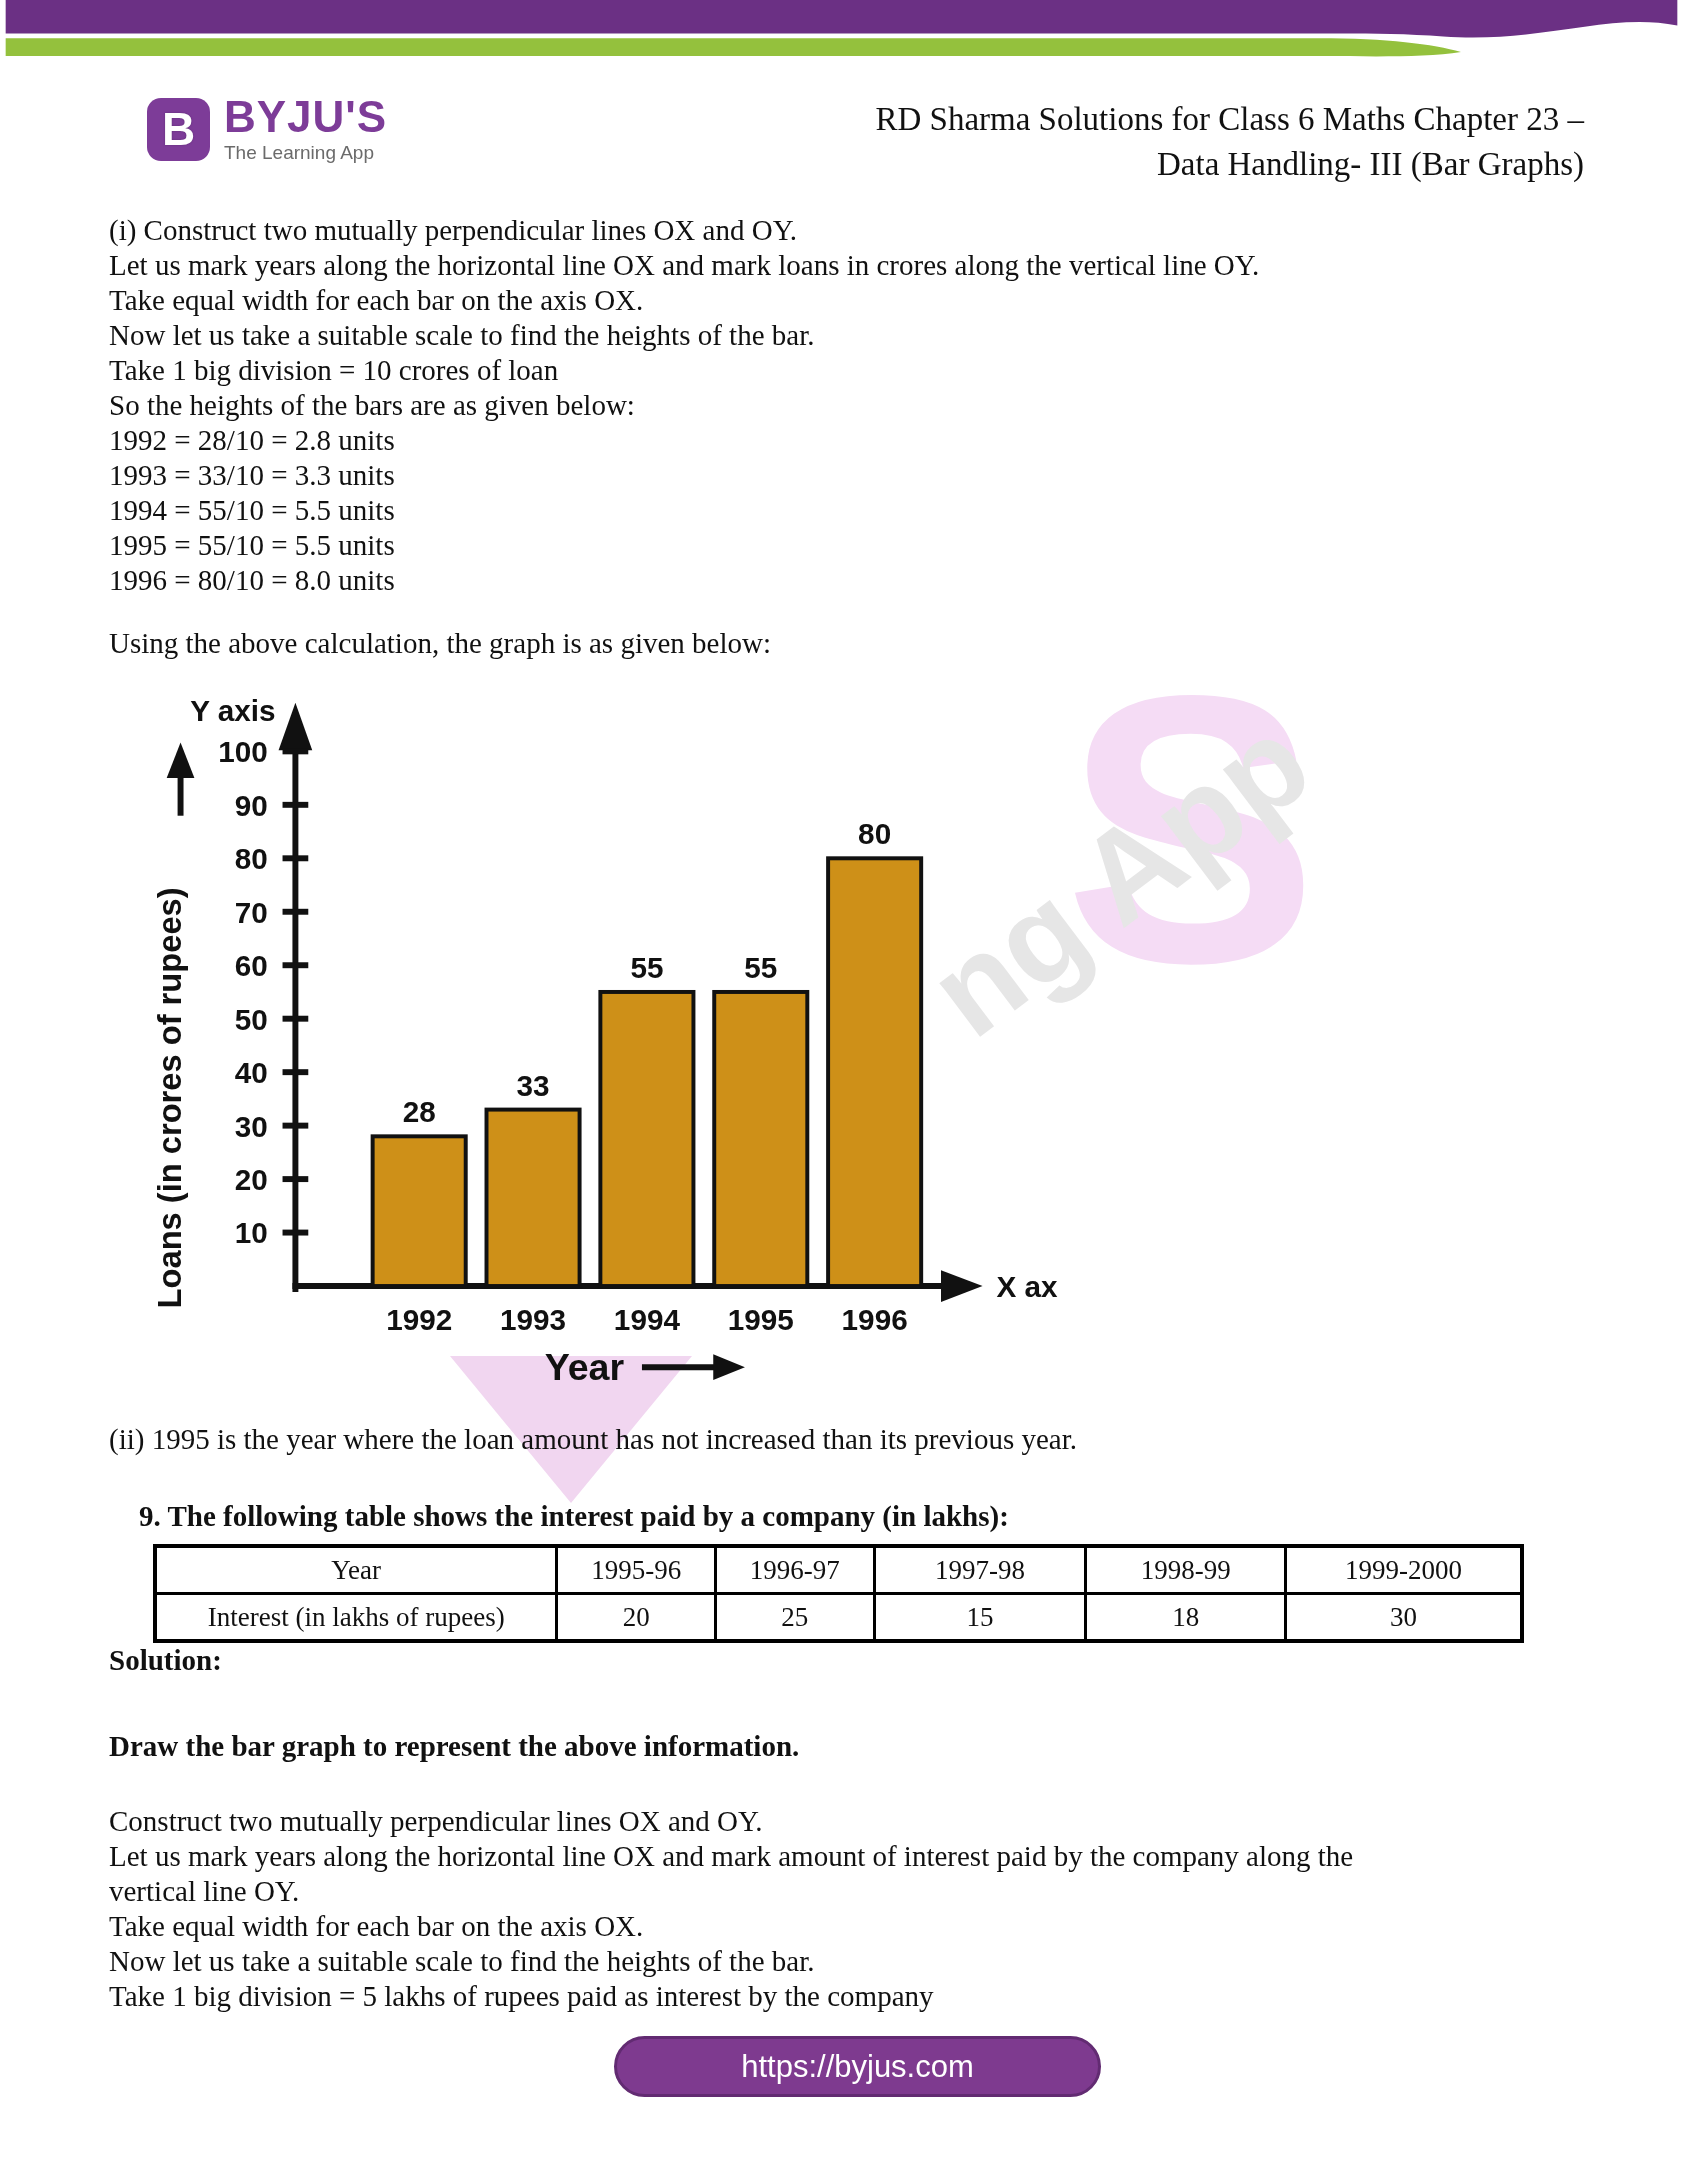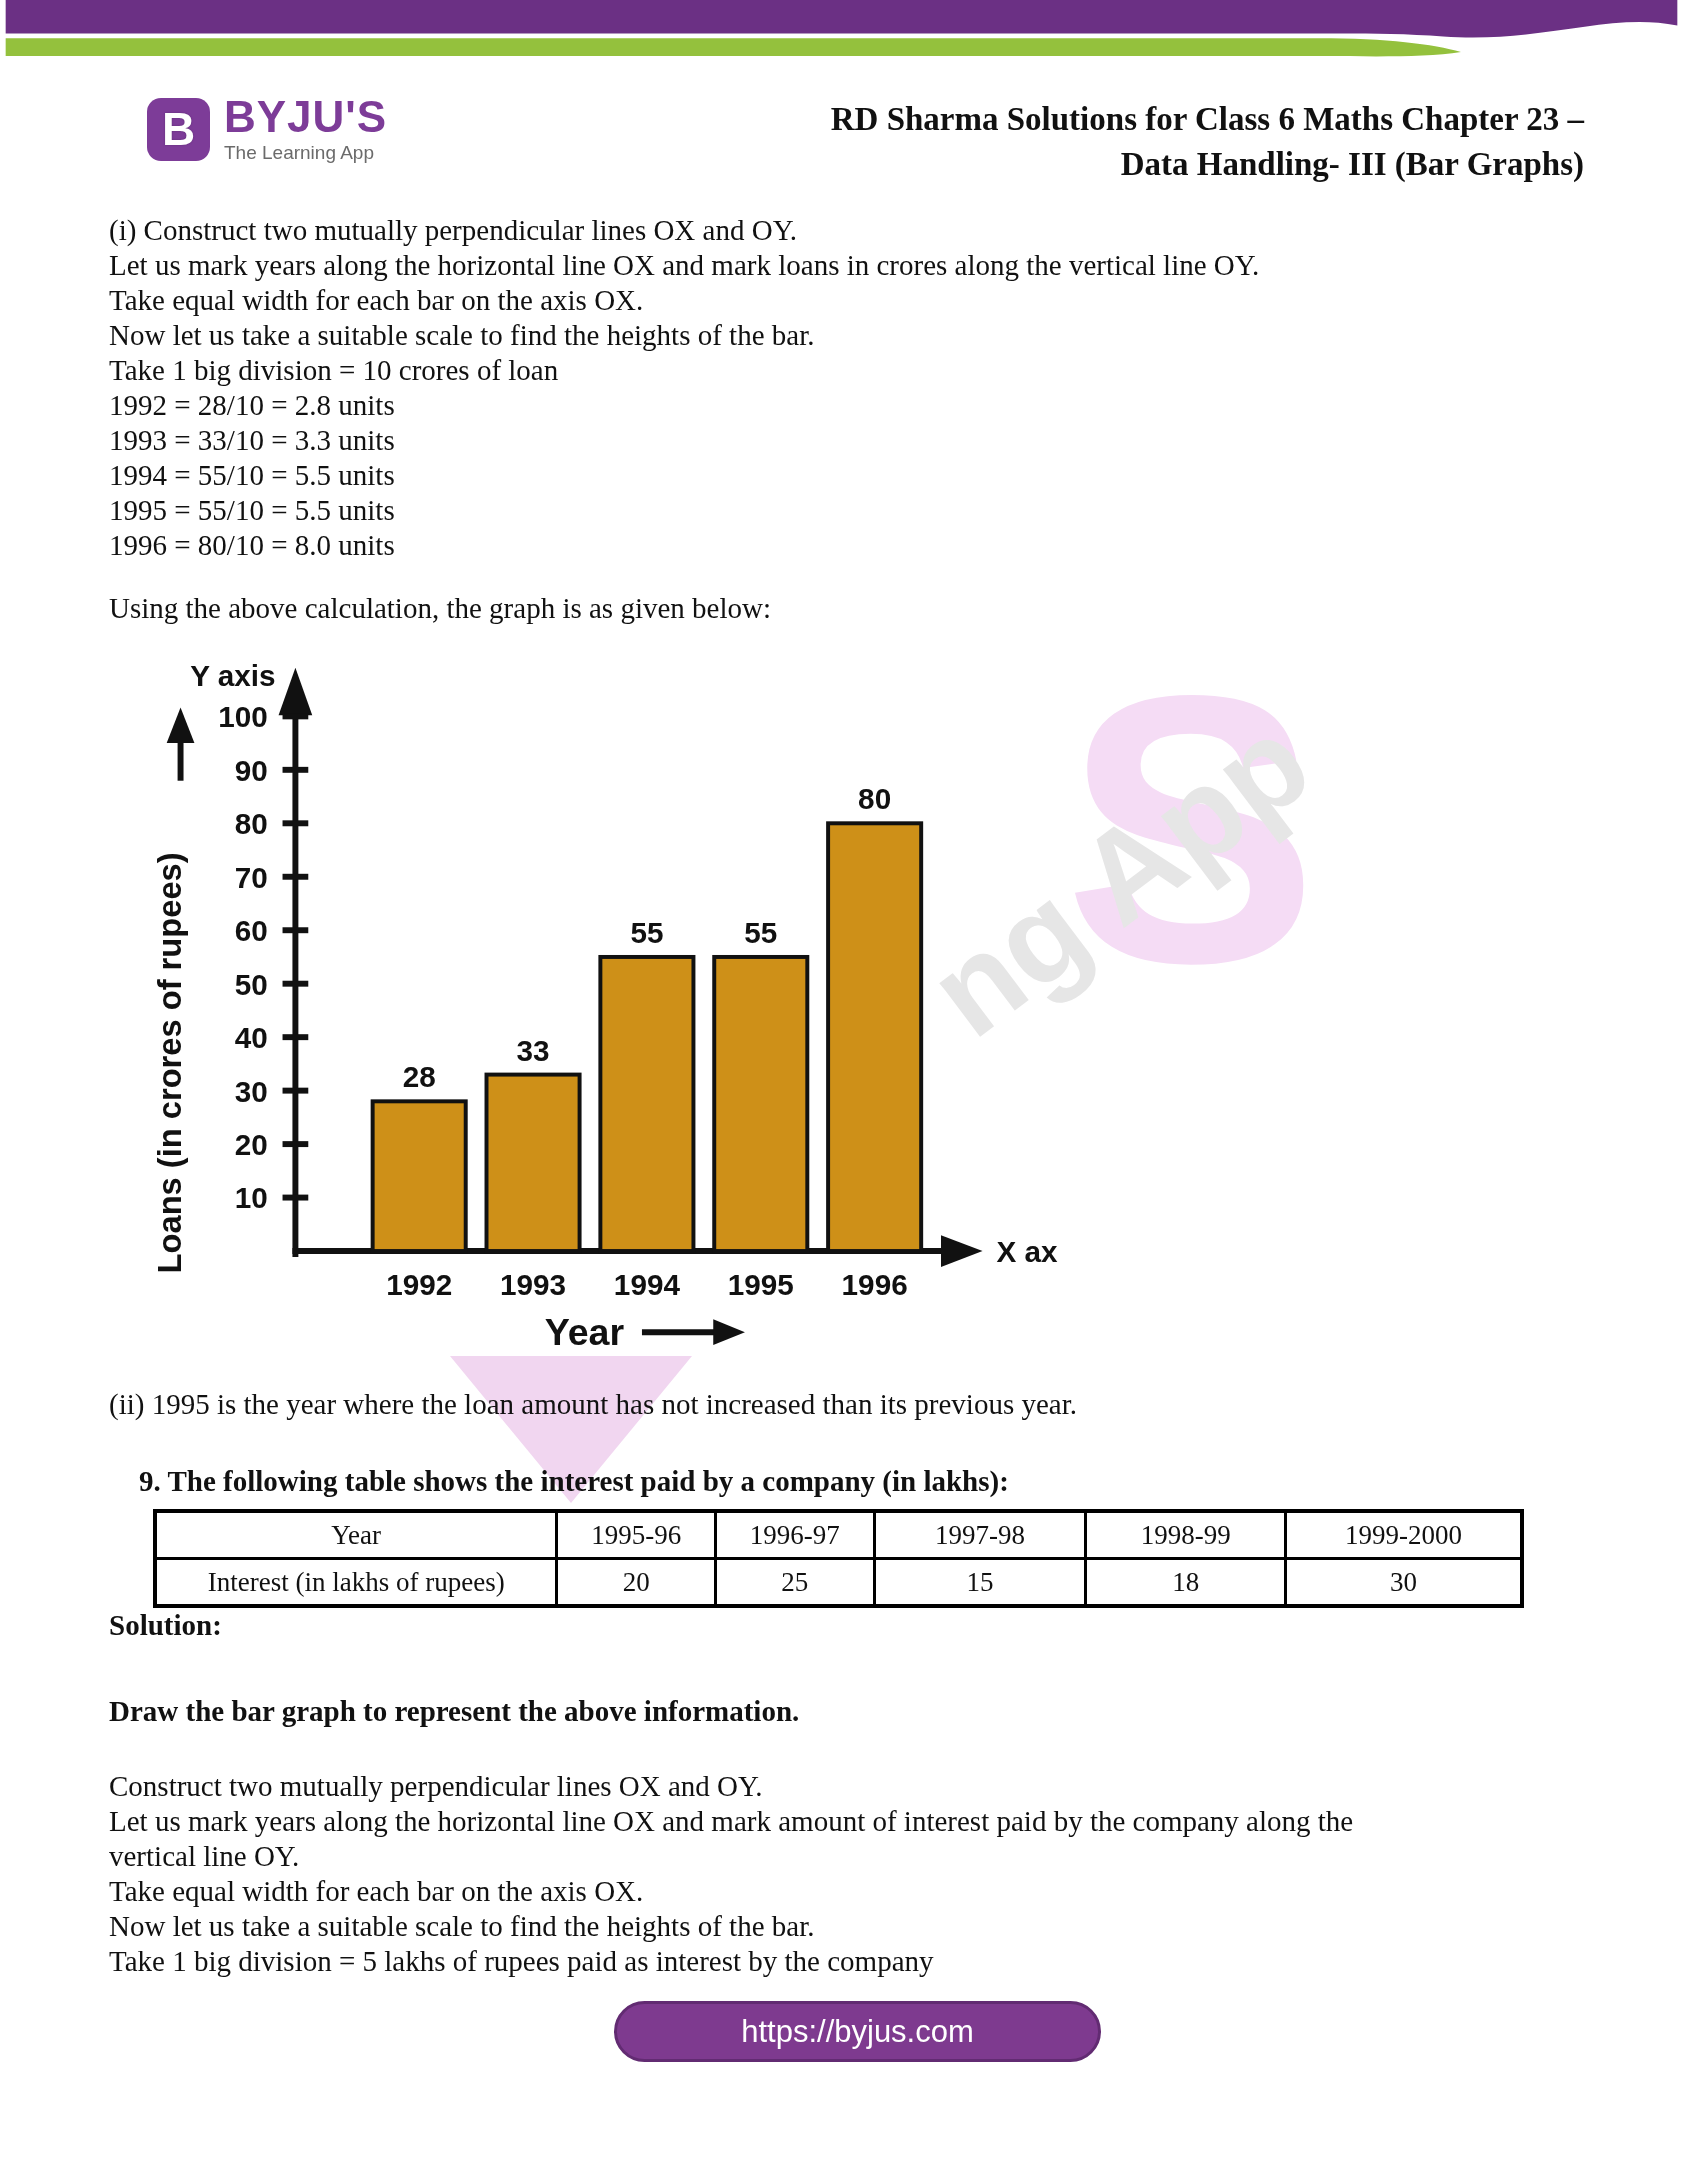--- a/index.html
+++ b/index.html
@@ -25,21 +25,21 @@
   .header{display:flex;justify-content:space-between;align-items:flex-start;
           padding:36px 99px 0 147px;}
   .logo{display:grid;grid-template-columns:63px auto;column-gap:14px;align-items:center;}
   .logo-icon{grid-row:1 / span 2;width:63px;height:63px;background:#7D3C98;border-radius:14px;
           color:#fff;font-family:"Liberation Sans",sans-serif;font-weight:bold;font-size:46px;
           line-height:63px;text-align:center;text-shadow:0 0 2px #5c2a73;}
   .logo-brand{font-family:Liberation Sans, sans-serif;font-weight:bold;font-size:44px;
           line-height:44px;color:#7D3C98;letter-spacing:1px;}
   .logo-tagline{font-family:"Liberation Sans",sans-serif;font-size:19px;color:#6b6b6b;
           margin-top:3px;}
-  .doc-title{text-align:right;font-weight:bold;font-size:33px;line-height:45px;margin-top:2px;}
+  .doc-title{text-align:right;font-weight:normal;font-size:33px;line-height:45px;margin-top:2px;}
 
   .body-text{margin:26px 89px 0 109px;font-size:29px;line-height:35px;}
   .step-line{white-space:nowrap;}
   .spacer28{height:28px;}
   .spacer40{height:40px;}
 
   .chart-wrap{margin:26px 0 0 117px;width:941px;height:703px;}
   .tick-label{font-family:"Liberation Sans",sans-serif;font-weight:600;font-size:30px;fill:#111;}
   .ax-label{font-family:"Liberation Sans",sans-serif;font-weight:600;font-size:30px;fill:#111;}
   .val-label{font-family:"Liberation Sans",sans-serif;font-weight:600;font-size:30px;fill:#111;}
@@ -90,20 +90,21 @@
         <div>Data Handling- III (Bar Graphs)</div>
       </div>
     </div>
 
     <div class="body-text">
       <div class="step-line">(i) Construct two mutually perpendicular lines OX and OY.</div>
       <div class="step-line">Let us mark years along the horizontal line OX and mark loans in crores along the vertical line OY.</div>
       <div class="step-line">Take equal width for each bar on the axis OX.</div>
       <div class="step-line">Now let us take a suitable scale to find the heights of the bar.</div>
       <div class="step-line">Take 1 big division = 10 crores of loan</div>
+      <div class="step-line">So the heights of the bars are as given below:</div>
       <div class="step-line">1992 = 28/10 = 2.8 units</div>
       <div class="step-line">1993 = 33/10 = 3.3 units</div>
       <div class="step-line">1994 = 55/10 = 5.5 units</div>
       <div class="step-line">1995 = 55/10 = 5.5 units</div>
       <div class="step-line">1996 = 80/10 = 8.0 units</div>
       <div class="spacer28"></div>
       <div class="step-line">Using the above calculation, the graph is as given below:</div>
     </div>
 
     <div class="chart-wrap">

